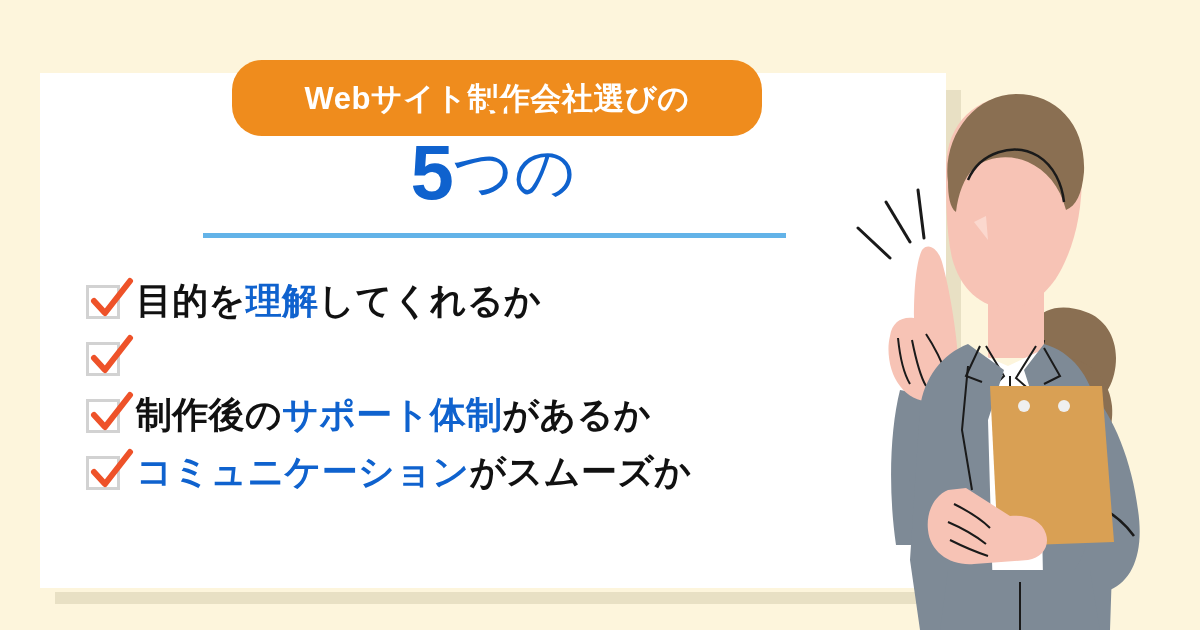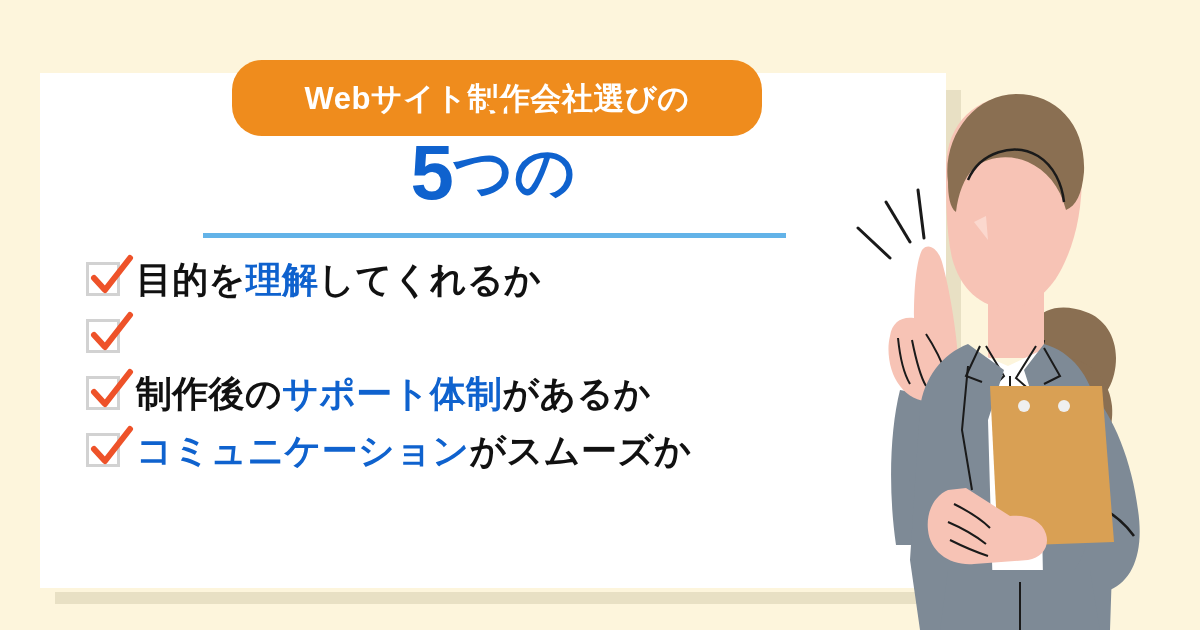--- a/index.html
+++ b/index.html
@@ -47,37 +47,37 @@
   .headline{
     position:absolute;left:40px;top:122px;width:906px;height:100px;
     display:flex;align-items:center;justify-content:center;
     z-index:5;
   }
   .headline .num{
     color:#0F62CE;font-size:78px;font-weight:bold;line-height:1;
     letter-spacing:-1px;
   }
   .headline .mid{
-    color:#0F62CE;font-size:60px;font-weight:bold;line-height:1;
+    color:#0F62CE;font-size:60px;font-weight:normal;line-height:1;
   }
   .headline .big{
     color:#0F62CE;font-size:82px;font-weight:bold;line-height:1;
     letter-spacing:-1px;
   }
   .rule{
     position:absolute;left:203px;top:233px;width:583px;height:5px;
     background:#63B3E8;z-index:5;
   }
 
   
   .checklist{
     position:absolute;left:86px;top:262px;z-index:5;
   }
   .check-row{
-    display:flex;align-items:flex-start;height:57px;
+    display:flex;align-items:flex-end;height:57px;
   }
   .checkbox{
     position:relative;width:34px;height:34px;flex:0 0 34px;
     border:3px solid #D2D2D2;background:#FFFFFF;box-sizing:border-box;
     margin-right:16px;
   }
   .checkbox svg{
     position:absolute;left:-1px;top:-11px;width:46px;height:46px;
     overflow:visible;
   }

